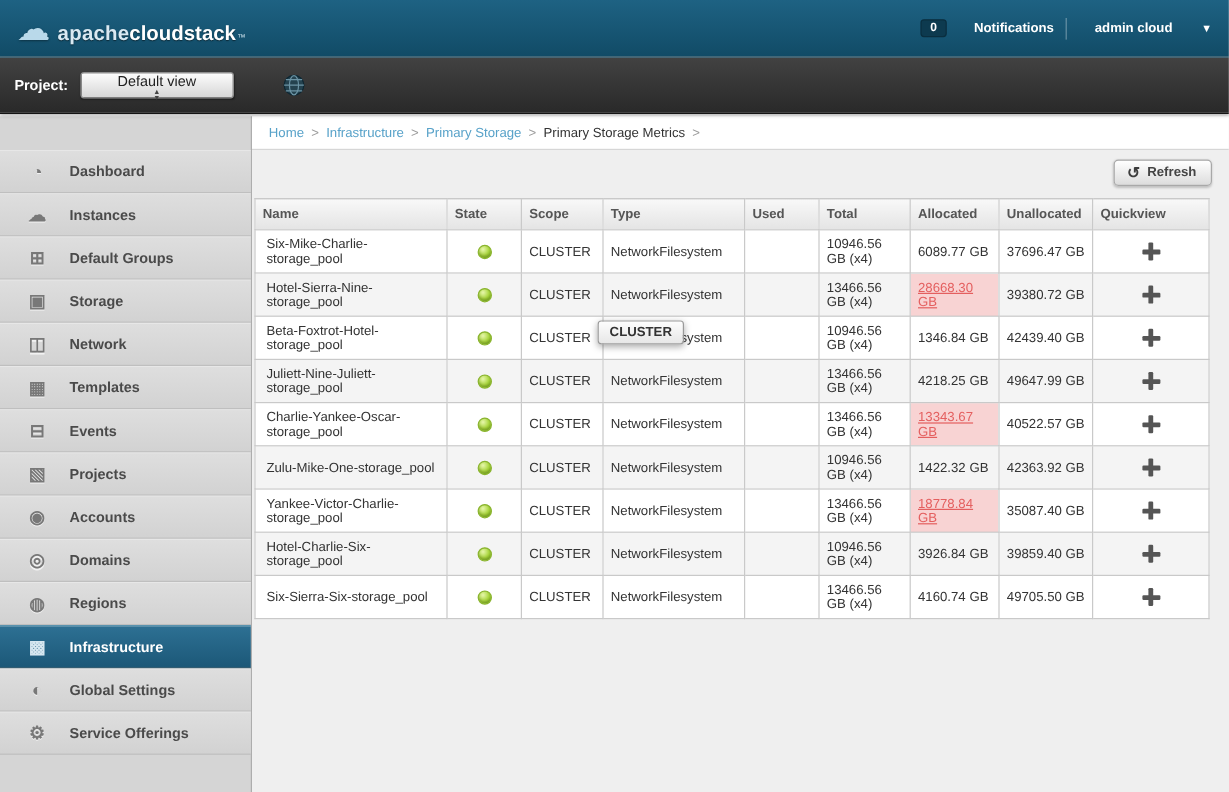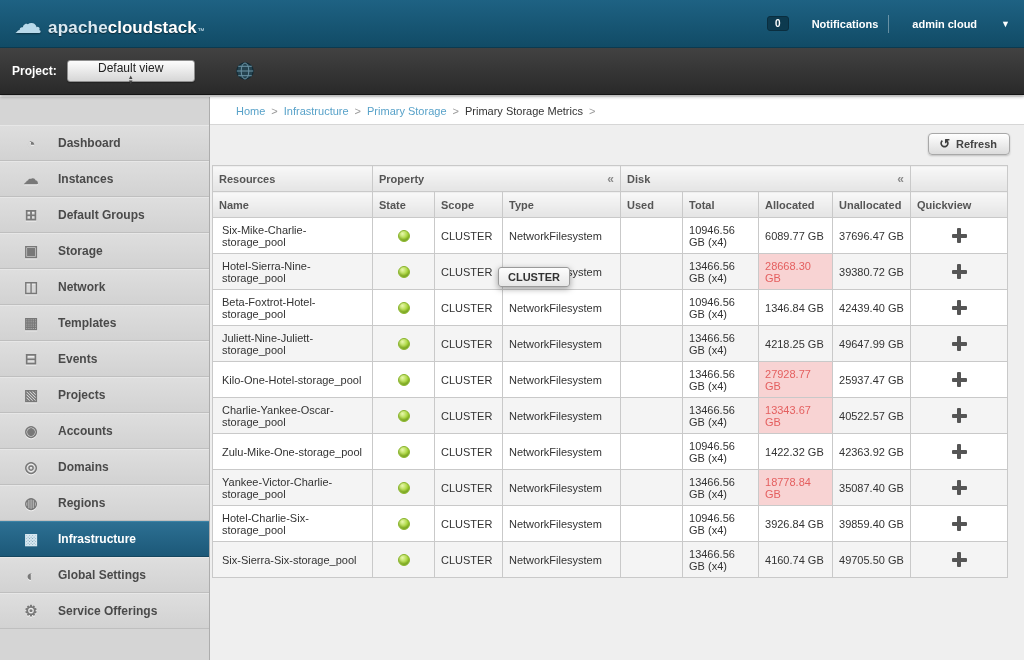--- a/index.html
+++ b/index.html
@@ -40,21 +40,21 @@
     background:linear-gradient(180deg,#dedede,#d2d2d2);
     border-top:1px solid #e7e7e7; border-bottom:1px solid #bfbfbf;
     color:#4a4a4a; font-size:12px; font-weight:700; cursor:pointer; }
   .side-item .icon { width:22px; text-align:center; font-size:15px; color:#787878; text-shadow:0 1px 0 #f2f2f2; }
   .side-item.active { background:linear-gradient(180deg,#2d7093,#1c5878); color:#fff;
     border-top:1px solid #3b83a6; border-bottom:1px solid #15465f; }
   .side-item.active .icon { color:#d6e7f0; text-shadow:none; }
 
   
   .breadcrumb { position:absolute; top:97px; left:210px; right:0; height:28px; background:#ffffff;
-    border-bottom:1px solid #d6d6d6; display:flex; align-items:center; padding-left:26px; gap:6px;
+    border-bottom:1px solid #d6d6d6; display:flex; align-items:center; padding-left:14px; gap:6px;
     font-size:11px; z-index:15; }
   .crumb { color:#333; font-weight:400; }
   .crumb.link { color:#58a2c9; cursor:pointer; }
   .crumb-sep { color:#9a9a9a; }
 
   
   .content { position:absolute; top:125px; left:210px; right:0; bottom:0; background:#efefef; overflow:hidden; }
   .refresh-btn { position:absolute; top:8px; right:14px; display:flex; align-items:center; gap:6px;
     background:linear-gradient(180deg,#ffffff,#dcdcdc); border:1px solid #a8a8a8; border-radius:4px;
     padding:3px 12px 4px 10px; font-family:"Liberation Sans",sans-serif; font-size:11px; font-weight:700; color:#444;
@@ -63,21 +63,21 @@
 
   .table-wrap { position:absolute; top:40px; left:2px; right:16px; }
   table { border-collapse:collapse; width:100%; table-layout:fixed; background:#fff; font-size:11px; color:#333; }
   th, td { border:1px solid #c9c9c9; padding:4px 6px; text-align:left; vertical-align:middle; overflow:hidden; }
   thead th { background:linear-gradient(180deg,#f8f8f8,#e4e4e4); color:#555; font-weight:700; height:26px; }
   .collapse-icon { float:right; color:#8a8a8a; font-size:12px; cursor:pointer; line-height:1; }
   tbody tr:nth-child(even) td { background:#f4f4f4; }
   tbody tr td { height:36px; }
   td.c-name { padding-left:9px; word-wrap:break-word; }
   td.c-center { text-align:center; }
-  td.alert { background:#f8d3d3 !important; color:#e45f5f; }
+  td.alert { background:#f8d3d3 !important; color:#e45f5f;text-decoration:underline; }
 
   .state-dot { width:12px; height:12px; border-radius:50%; margin:0 auto;
     background:radial-gradient(circle at 35% 28%, #e8f7ad, #a6d438 55%, #79ad22);
     border:1px solid #8ab42f; box-shadow:inset 0 -2px 2px rgba(0,0,0,.18); }
 
   .plus { position:relative; width:15px; height:15px; margin:0 auto; cursor:pointer; }
   .plus::before { content:""; position:absolute; left:5.5px; top:0; width:4px; height:15px; background:#555; border-radius:1px; }
   .plus::after  { content:""; position:absolute; top:5.5px; left:0; width:15px; height:4px; background:#555; border-radius:1px; }
 
   .tooltip { position:absolute; left:288px; top:142px; z-index:40;
@@ -204,32 +204,20 @@
           <col style="width:62px">
           <col style="width:68px">
           <col style="width:118px">
         <col style="width:62px">
           <col style="width:76px">
           <col style="width:74px">
           <col style="width:78px">
           <col style="width:97px">
       </colgroup>
       <thead>
-        <tr>
-          <th>Resources</th>
-          <th colspan="3">
-            <span>Property</span>
-            <span class="collapse-icon">«</span>
-          </th>
-          <th colspan="4">
-            <span>Disk</span>
-            <span class="collapse-icon">«</span>
-          </th>
-          <th></th>
-        </tr>
         <tr id="col-row">
             <th>Name</th>
             <th>State</th>
             <th>Scope</th>
             <th>Type</th>
             <th>Used</th>
             <th>Total</th>
             <th>Allocated</th>
             <th>Unallocated</th>
             <th>Quickview</th>
@@ -290,35 +278,20 @@
             <td>NetworkFilesystem</td>
             <td></td>
             <td>13466.56 GB (x4)</td>
             <td>4218.25 GB</td>
             <td>49647.99 GB</td>
             <td class="c-center">
               <div class="plus"></div>
             </td>
           </tr>
           <tr>
-            <td class="c-name">Kilo-One-Hotel-storage_pool</td>
-            <td class="c-center">
-              <div class="state-dot"></div>
-            </td>
-            <td>CLUSTER</td>
-            <td>NetworkFilesystem</td>
-            <td></td>
-            <td>13466.56 GB (x4)</td>
-            <td class="alert">27928.77 GB</td>
-            <td>25937.47 GB</td>
-            <td class="c-center">
-              <div class="plus"></div>
-            </td>
-          </tr>
-          <tr>
             <td class="c-name">Charlie-Yankee-Oscar-storage_pool</td>
             <td class="c-center">
               <div class="state-dot"></div>
             </td>
             <td>CLUSTER</td>
             <td>NetworkFilesystem</td>
             <td></td>
             <td>13466.56 GB (x4)</td>
             <td class="alert">13343.67 GB</td>
             <td>40522.57 GB</td>

